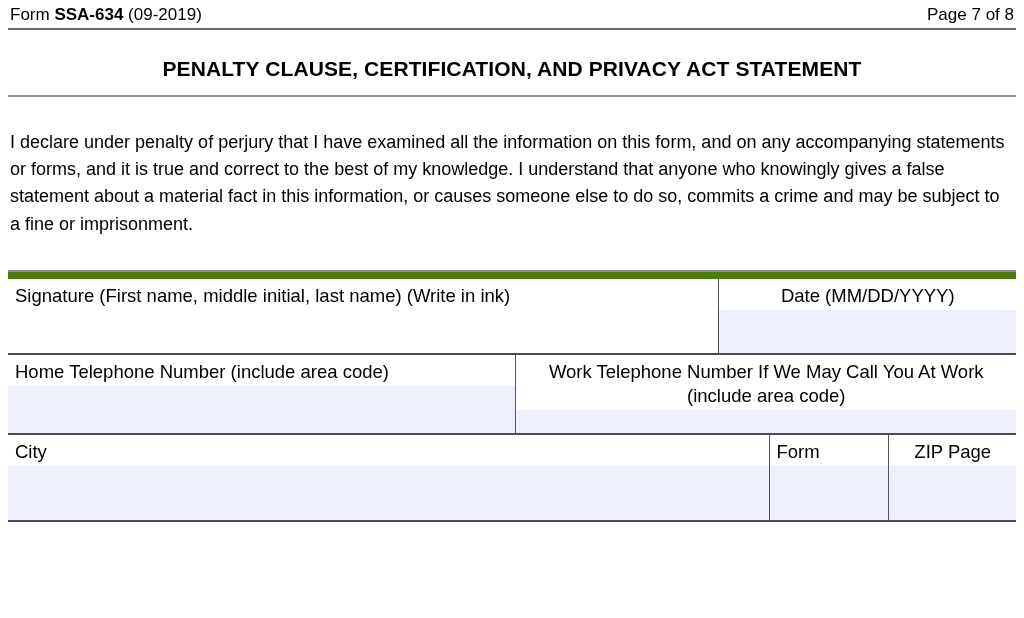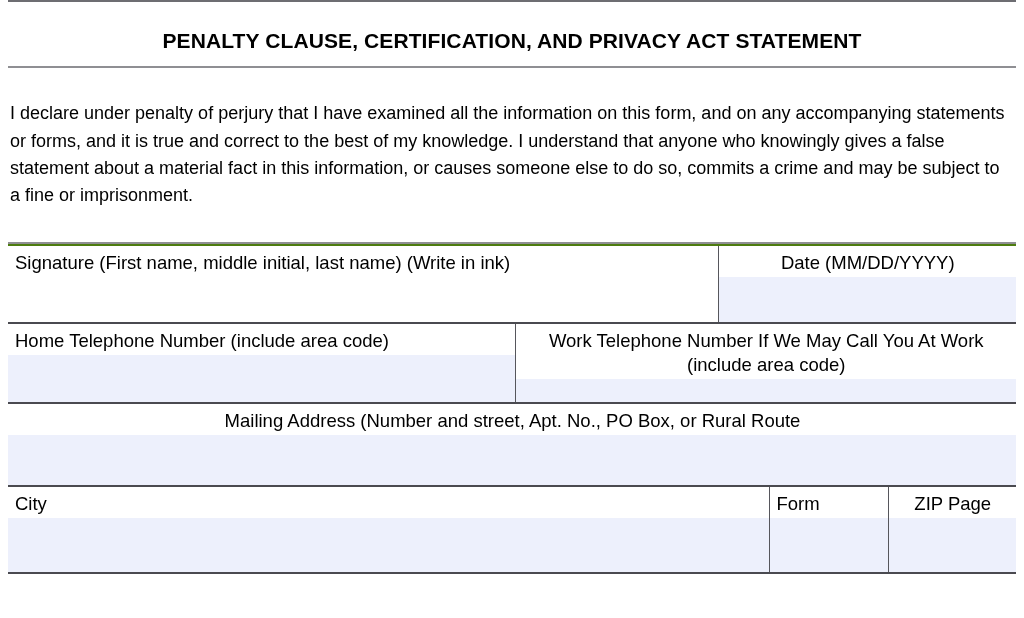--- a/index.html
+++ b/index.html
@@ -69,21 +69,21 @@
     font-size: 18.5px;
     font-weight: bold;
     padding: 14px 0 14px 0;
     line-height: 1.2;
   }
 
   
   .form-table {
     width: 1008px;
     border-collapse: collapse;
-    border-top: 2px solid #4d7c0f;
+    border-top: 7px solid #4d7c0f;
     table-layout: fixed;
   }
   .form-table tr { }
   .form-table td {
     border-bottom: 2px solid #4a4a50;
     border-right: 1.5px solid #56565c;
     vertical-align: top;
     padding: 0;
   }
   .form-table td.last { border-right: 0; text-align: center; }
@@ -119,20 +119,24 @@
   .row-signature td { height: 78px; }
   .row-phone td { height: 79px; }
   .row-address td { height: 82px; }
   .row-city td { height: 86px; border-bottom: 2px solid #4a4a50; }
 </style>
 </head>
 <body>
 
 <div class="page">
 
+  <div class="form-header">
+    <div class="form-id"><span>Form </span><span class="bold">SSA-634</span><span> (09-2019)</span></div>
+    <div>Page 7 of 8</div>
+  </div>
   <hr class="rule dark">
 
   <div class="doc-title">PENALTY CLAUSE, CERTIFICATION, AND PRIVACY ACT STATEMENT</div>
   <hr class="rule">
 
   <p class="declaration">I declare under penalty of perjury that I have examined all the information on this form, and on any accompanying statements or forms, and it is true and correct to the best of my knowledge. I understand that anyone who knowingly gives a false statement about a material fact in this information, or causes someone else to do so, commits a crime and may be subject to a fine or imprisonment.</p>
   <hr class="rule">
 
 
   <table class="form-table">
@@ -174,35 +178,20 @@
         <td class="last">
           <div class="cell">
             <div class="cell-label">Work Telephone Number If We May Call You At Work (include area code)</div>
             <div class="cell-input"></div>
           </div>
         </td>
       </tr>
     </tbody>
   </table>
 
-  <table class="form-table" style="border-top:0">
-    <colgroup>
-        <col style="width:1008px">
-      </colgroup>
-    <tbody>
-      <tr class="row-address">
-        <td class="last">
-          <div class="cell">
-            <div class="cell-label">Mailing Address (Number and street, Apt. No., PO Box, or Rural Route</div>
-            <div class="cell-input"></div>
-          </div>
-        </td>
-      </tr>
-    </tbody>
-  </table>
 
   <table class="form-table" style="border-top:0">
     <colgroup>
       <col style="width:761px">
         <col style="width:119px">
         <col style="width:128px">
     </colgroup>
     <tbody>
       <tr class="row-city">
         <td>

